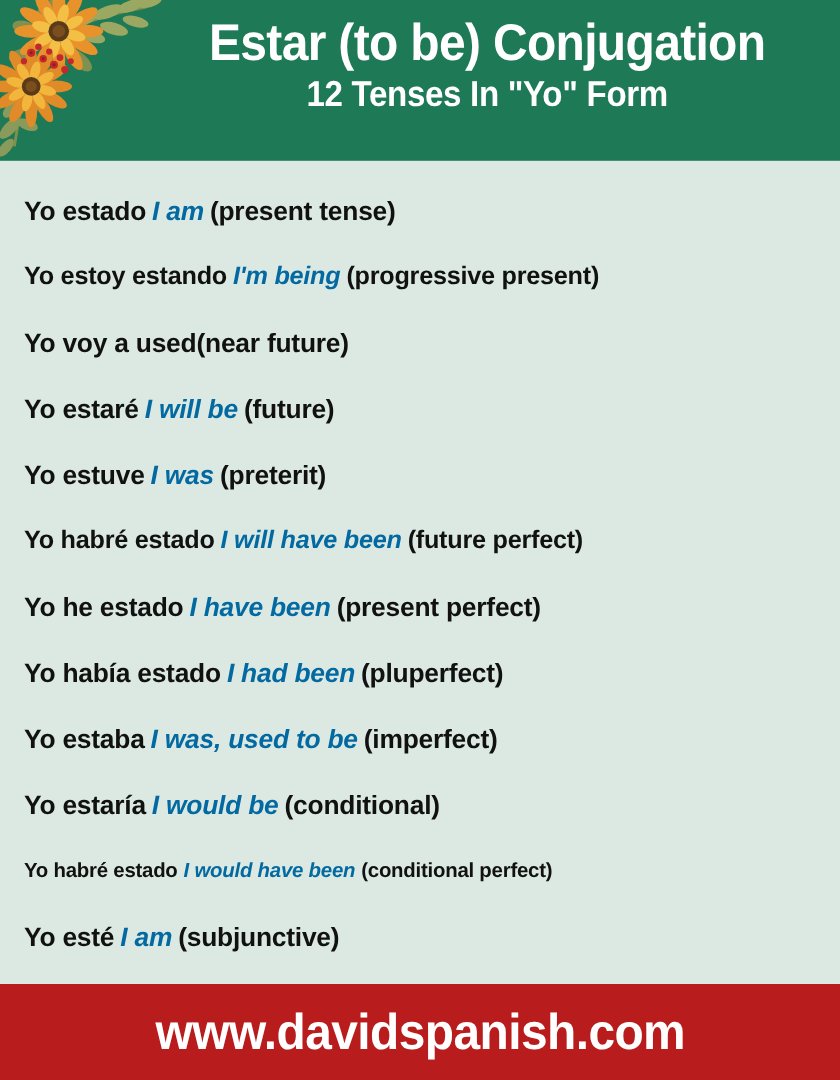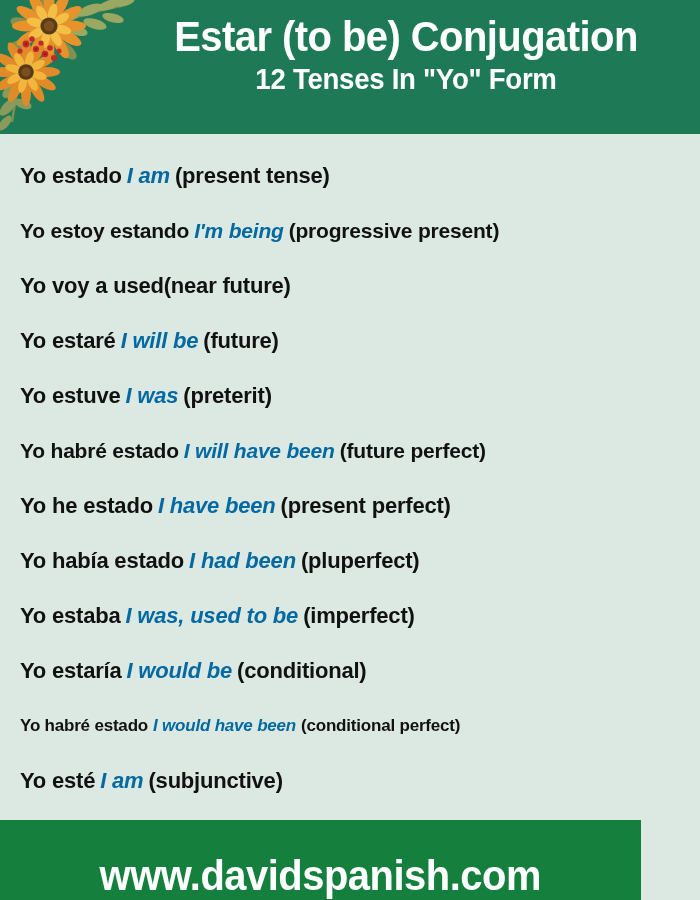--- a/index.html
+++ b/index.html
@@ -123,25 +123,25 @@
 
   .row.wide .es,
   .row.wide .tense,
   .row.wide .en {
     font-size: 21px;
   }
 
   
   .footer {
     flex: 0 0 80px;
-    width: 641px;
+    width: 700px;
     height: 80px;
-    background: #15803d;
+    background: #b91c1c;
     display: flex;
-    align-items: flex-end;
+    align-items: center;
     justify-content: center;
   }
 
   .footer-url {
     color: #ffffff;
     font-family: "Liberation Sans Narrow", "Liberation Sans", sans-serif;
     font-size: 42px;
     font-weight: bold;
     letter-spacing: -0.5px;
     transform: scaleX(0.95);

